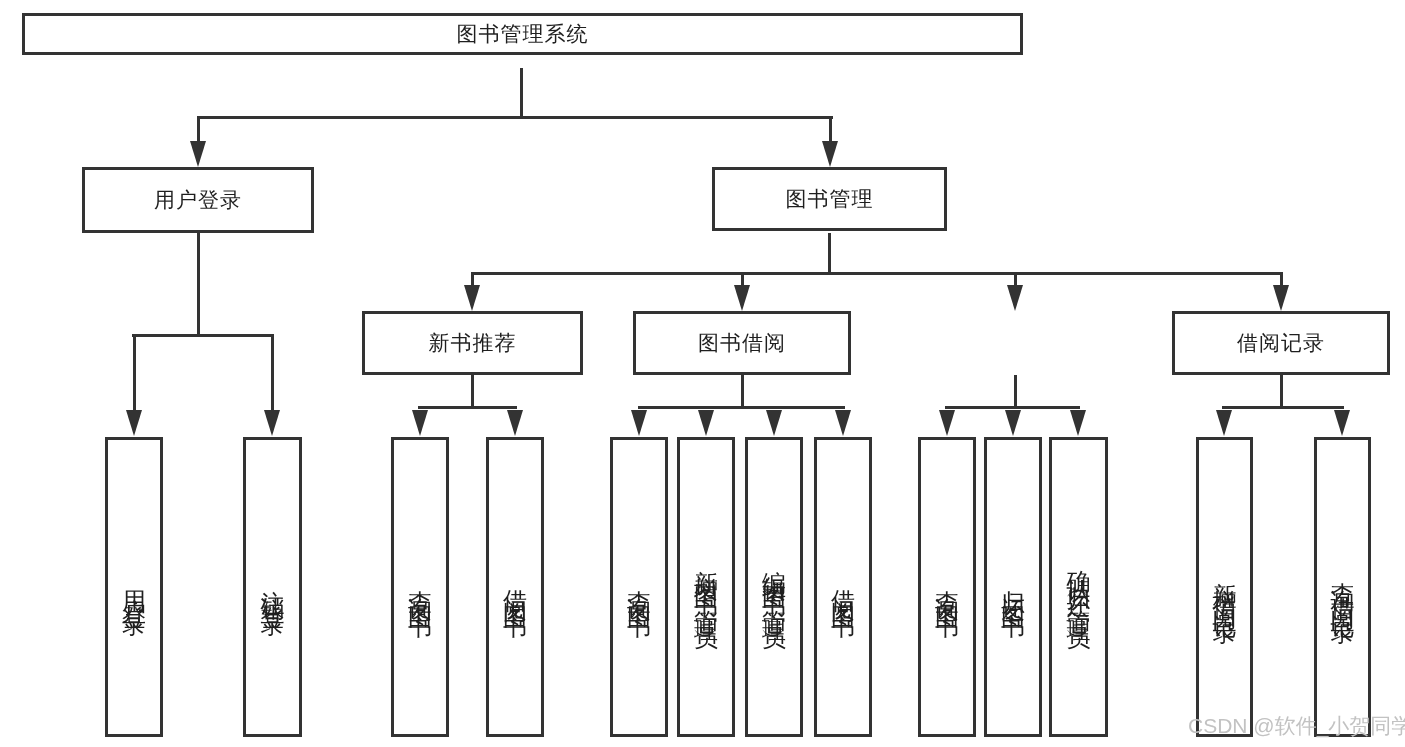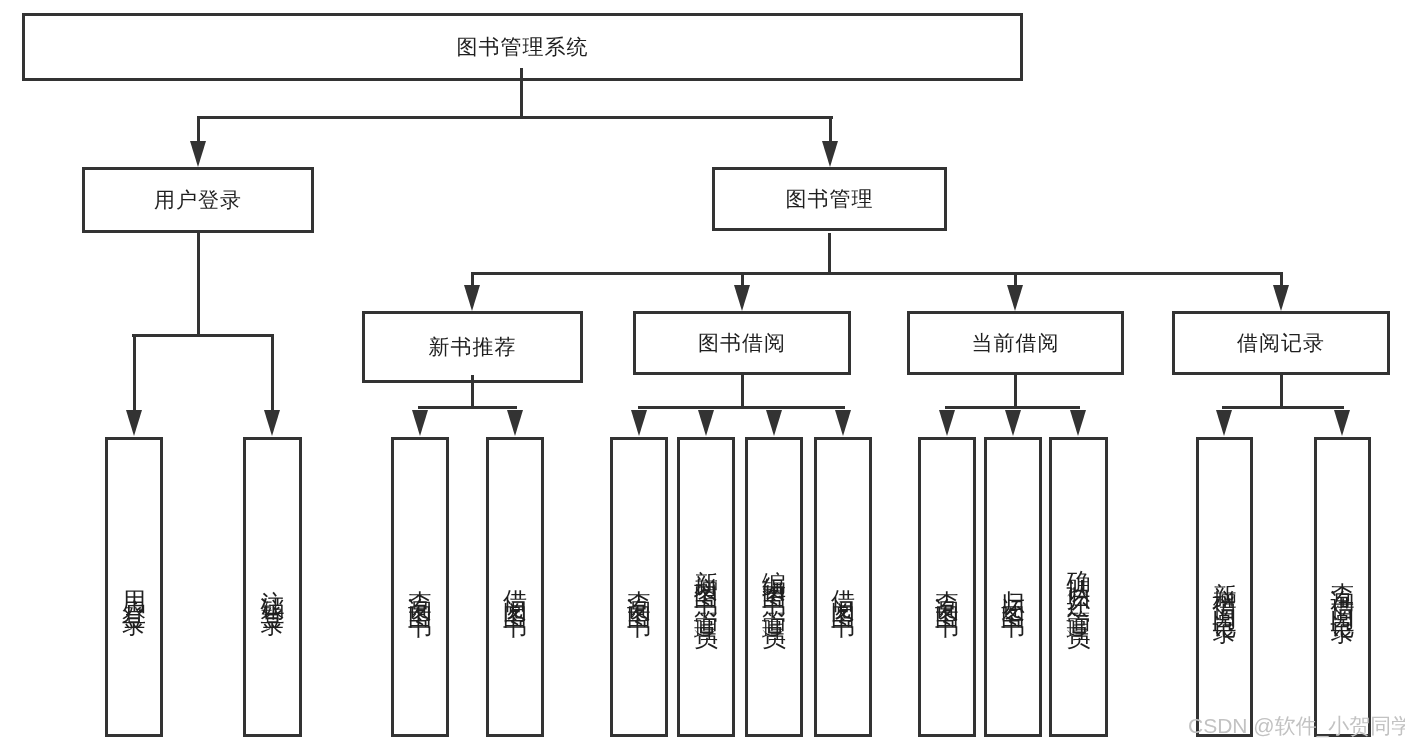--- a/index.html
+++ b/index.html
@@ -53,21 +53,21 @@
     color:var(--watermark);
     font-size:21px;
     white-space:nowrap;
   }
 </style>
 </head>
 <body>
 
 <div class="stage">
 
-  <div class="box" style="left:22px;top:13px;width:1001px;height:68px">图书管理系统</div>
+  <div class="box" style="left:22px;top:13px;width:1001px;height:42px">图书管理系统</div>
 
   <div class="vl" style="left:520px;top:68px;height:50px"></div>
   <div class="hl" style="left:197px;top:116px;width:636px"></div>
   <div class="vl" style="left:197px;top:116px;height:28px"></div>
   <div class="ah" style="left:190px;top:141px"></div>
   <div class="vl" style="left:829px;top:116px;height:28px"></div>
   <div class="ah" style="left:822px;top:141px"></div>
 
   <div class="box" style="left:82px;top:167px;width:232px;height:66px">用户登录</div>
   <div class="box" style="left:712px;top:167px;width:235px;height:64px">图书管理</div>
@@ -83,23 +83,22 @@
   <div class="hl" style="left:471px;top:272px;width:812px"></div>
   <div class="vl" style="left:471px;top:272px;height:14px"></div>
   <div class="ah" style="left:464px;top:285px"></div>
   <div class="vl" style="left:741px;top:272px;height:14px"></div>
   <div class="ah" style="left:734px;top:285px"></div>
   <div class="vl" style="left:1014px;top:272px;height:14px"></div>
   <div class="ah" style="left:1007px;top:285px"></div>
   <div class="vl" style="left:1280px;top:272px;height:14px"></div>
   <div class="ah" style="left:1273px;top:285px"></div>
 
-  <div class="box" style="left:362px;top:311px;width:221px;height:72px">新书推荐</div>
+  <div class="box" style="left:362px;top:311px;width:221px;height:64px">新书推荐</div>
   <div class="box" style="left:633px;top:311px;width:218px;height:64px">图书借阅</div>
-  <div class="box" style="left:907px;top:311px;width:217px;height:64px">当前借阅</div>
   <div class="box" style="left:1172px;top:311px;width:218px;height:64px">借阅记录</div>
 
   <div class="vl" style="left:471px;top:375px;height:33px"></div>
   <div class="hl" style="left:418px;top:406px;width:99px"></div>
   <div class="ah" style="left:412px;top:410px"></div>
   <div class="ah" style="left:507px;top:410px"></div>
 
   <div class="vl" style="left:741px;top:375px;height:33px"></div>
   <div class="hl" style="left:638px;top:406px;width:207px"></div>
   <div class="ah" style="left:631px;top:410px"></div>

